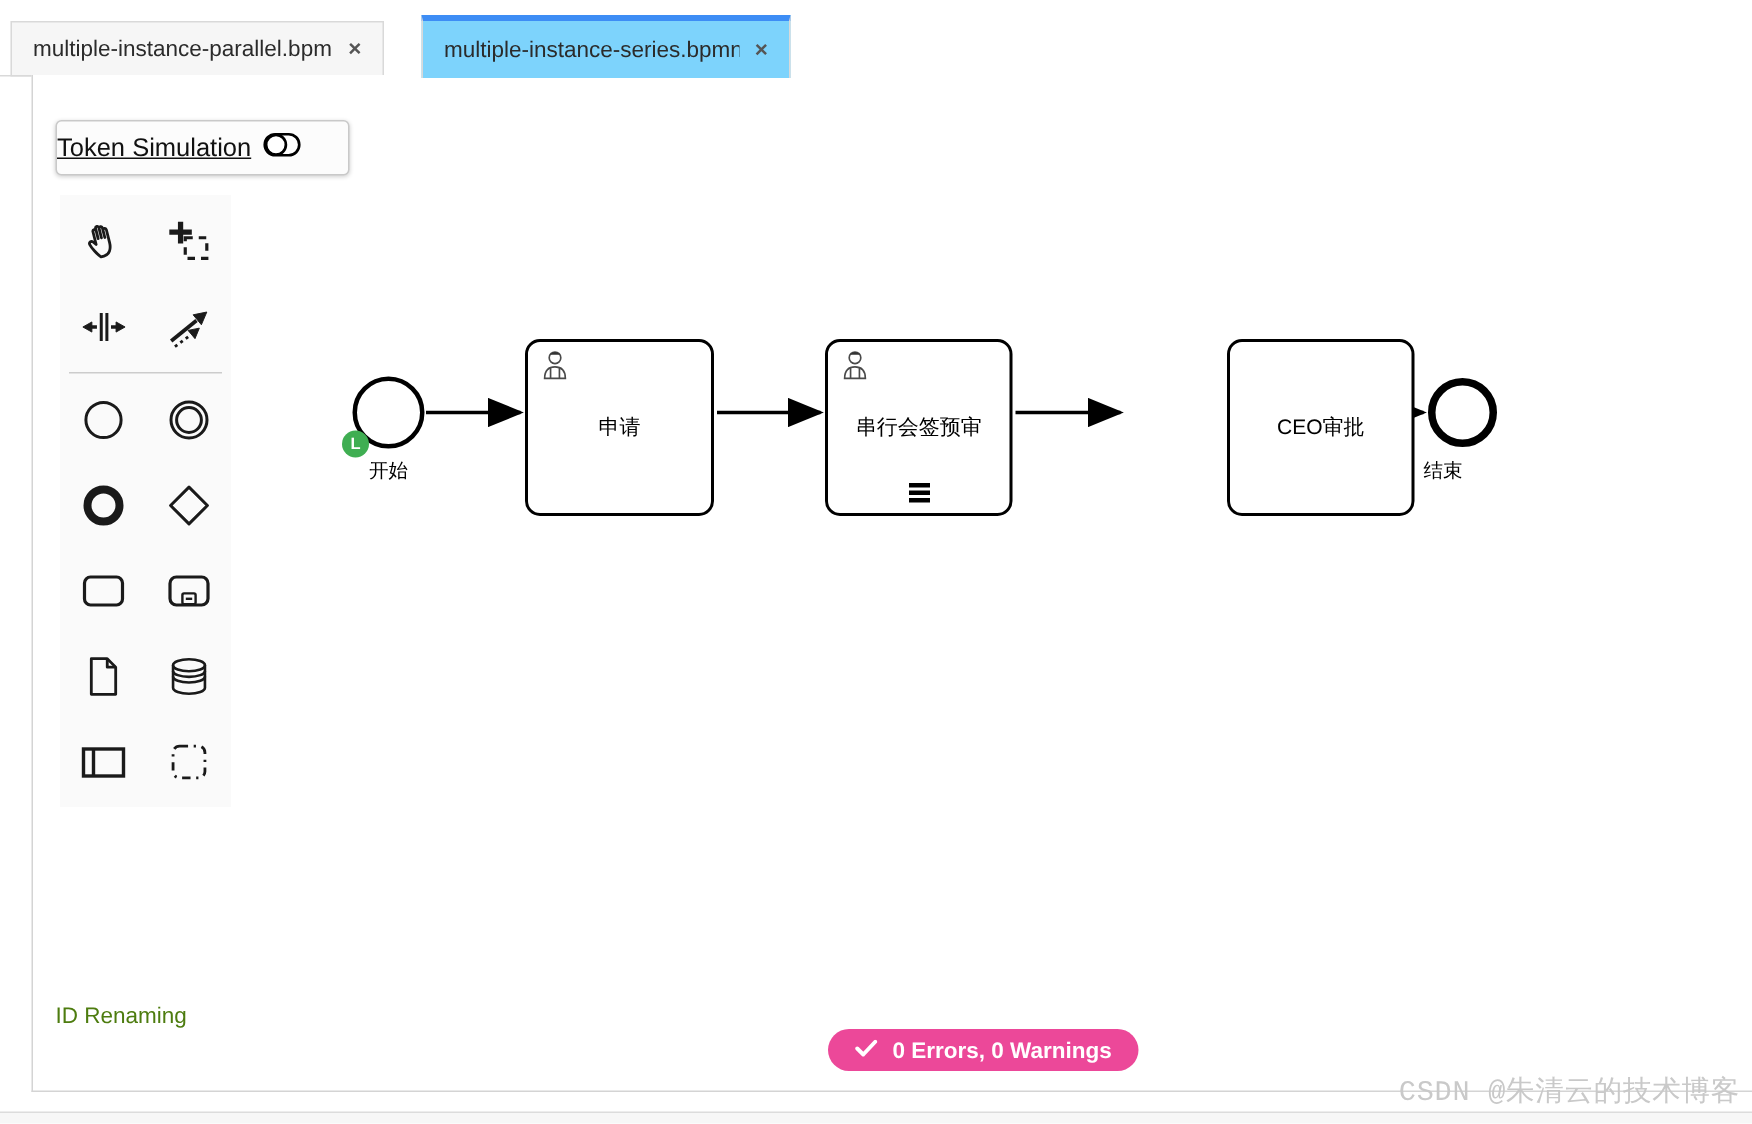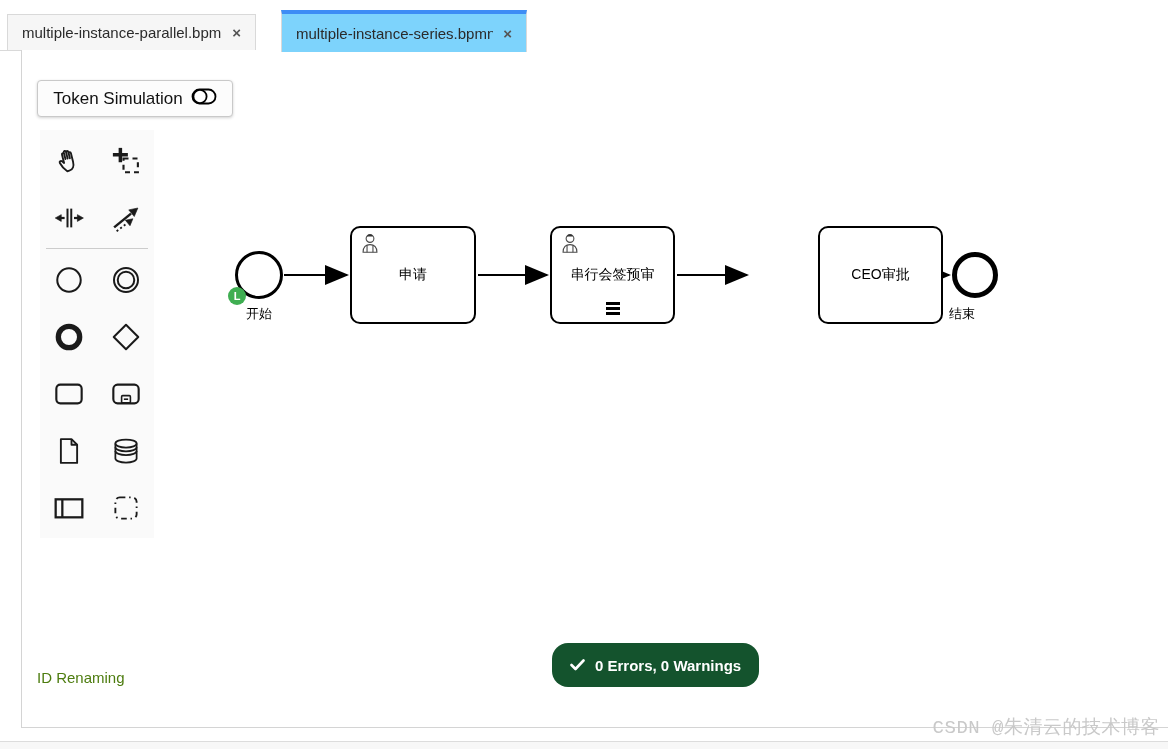--- a/index.html
+++ b/index.html
@@ -33,22 +33,22 @@
     background:#fff; z-index:2;
   }
   .bottom-line { position:absolute; left:0; top:741px; width:1168px; height:1px; background:#dcdcdc; }
   .bottom-strip { position:absolute; left:0; top:742px; width:1168px; height:7px; background:#f7f7f7; }
 
   
   .token-btn {
     position:absolute; left:37px; top:80px; width:196px; height:37px;
     background:#fcfcfc; border:1px solid #c9c9c9; border-radius:4px;
     box-shadow:0 1px 3px rgba(0,0,0,.18);
-    display:flex; align-items:center; justify-content:center; gap:8px;
-    font-size:17px; color:#111; cursor:pointer; z-index:6;
+    display:flex; align-items:center; justify-content:flex-start; gap:8px;
+    font-size:17px; color:#111; cursor:pointer; z-index:6;text-decoration:underline;
   }
 
   
   .palette {
     position:absolute; left:40px; top:130px; width:114px;
     background:#fafafa; padding:2px 0; z-index:6;
   }
   .palette-group { display:grid; grid-template-columns:57px 57px; }
   .palette-entry {
     width:57px; height:57px; display:flex; align-items:center; justify-content:center;
@@ -64,40 +64,40 @@
   .end-event   { left:952px; top:252px; width:46px; height:46px; border:5px solid #000; }
   .event-label {
     position:absolute; width:60px; text-align:center; font-size:13px; color:#000; z-index:4;
   }
   .token-badge {
     position:absolute; left:228px; top:287px; width:18px; height:18px; border-radius:50%;
     background:#3fae52; color:#fff; font-size:11px; font-weight:bold;
     display:flex; align-items:center; justify-content:center; z-index:5; cursor:pointer;
   }
   .bpmn-task {
-    position:absolute; width:126px; height:98px; background:#fff;
+    position:absolute; width:126px; height:118px; background:#fff;
     border:2px solid #000; border-radius:10px; cursor:pointer; z-index:4;
     display:flex; align-items:center; justify-content:center;
   }
   .task-1 { left:350px; top:226px; }
   .task-2 { left:550px; top:226px; width:125px;align-items:center; }
   .task-3 { left:784px; top:226px; width:125px;margin-left:34px; }
   .task-label { font-size:14px; color:#000; text-align:center; padding:0 6px; }
   .user-task-icon { position:absolute; left:6px; top:4px; }
   .mi-sequential {
     position:absolute; left:50%; bottom:7px; transform:translateX(-50%);
     display:flex; flex-direction:column; gap:2px;
   }
   .mi-sequential i { display:block; width:14px; height:3px; background:#000; }
 
   
   .id-renaming { position:absolute; left:37px; top:669px; font-size:15px; color:#4d7c0f; z-index:6; }
   .lint-pill {
-    position:absolute; left:552px; top:643px; height:44px; padding:0 18px;
-    background:#14532d; border-radius:16px; display:flex; align-items:center; gap:10px;
+    position:absolute; left:552px; top:686px; height:28px; padding:0 18px;
+    background:#ec4899; border-radius:16px; display:flex; align-items:center; gap:10px;
     color:#fff; font-size:15px; font-weight:bold; cursor:pointer; z-index:6;
   }
   .watermark {
     position:absolute; right:8px; top:714px; font-size:19px; color:#c9c9c9;
     z-index:6; letter-spacing:.5px;font-family:Liberation Mono, monospace;
   }
 </style>
 </head>
 <body>
 

